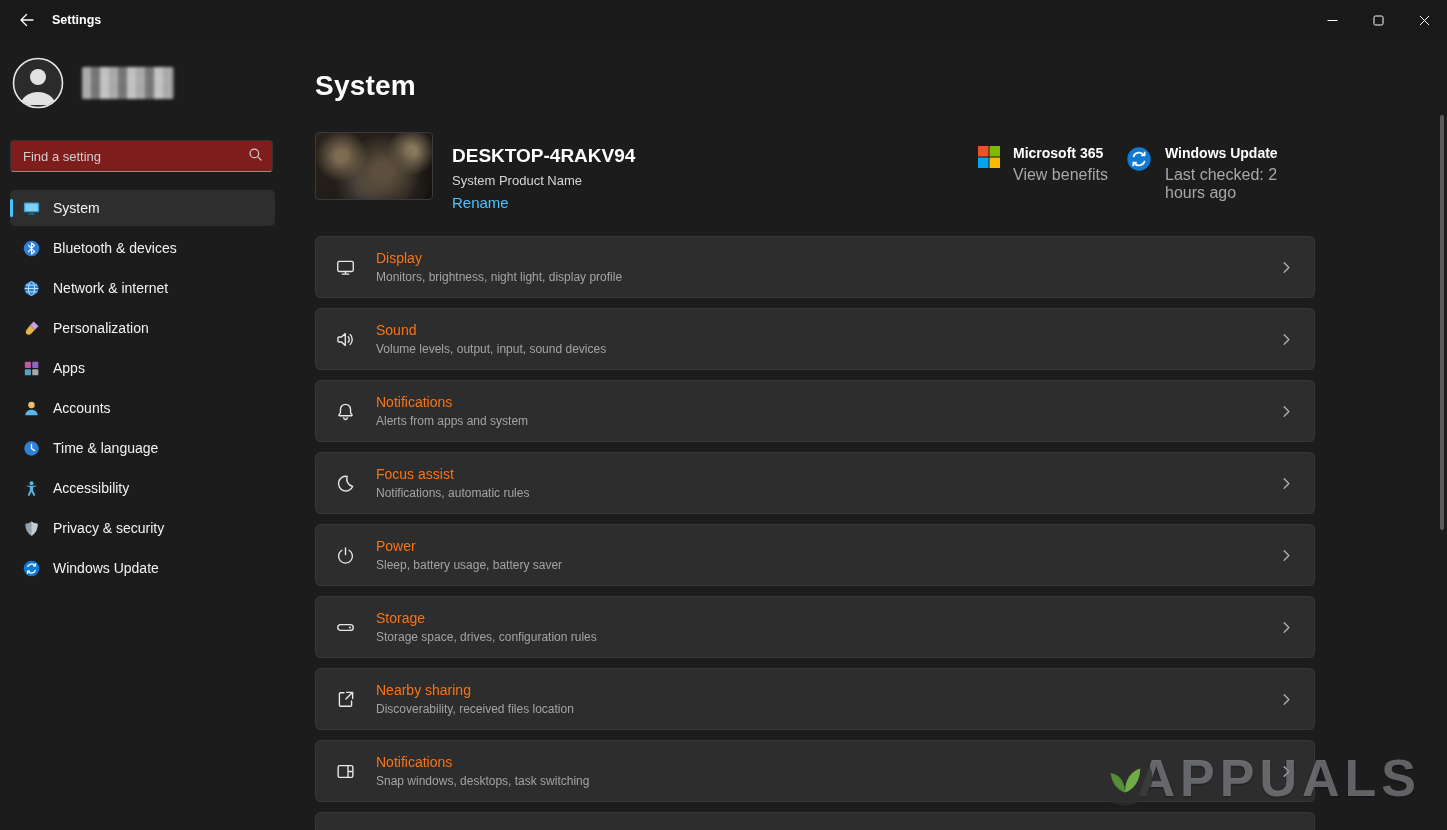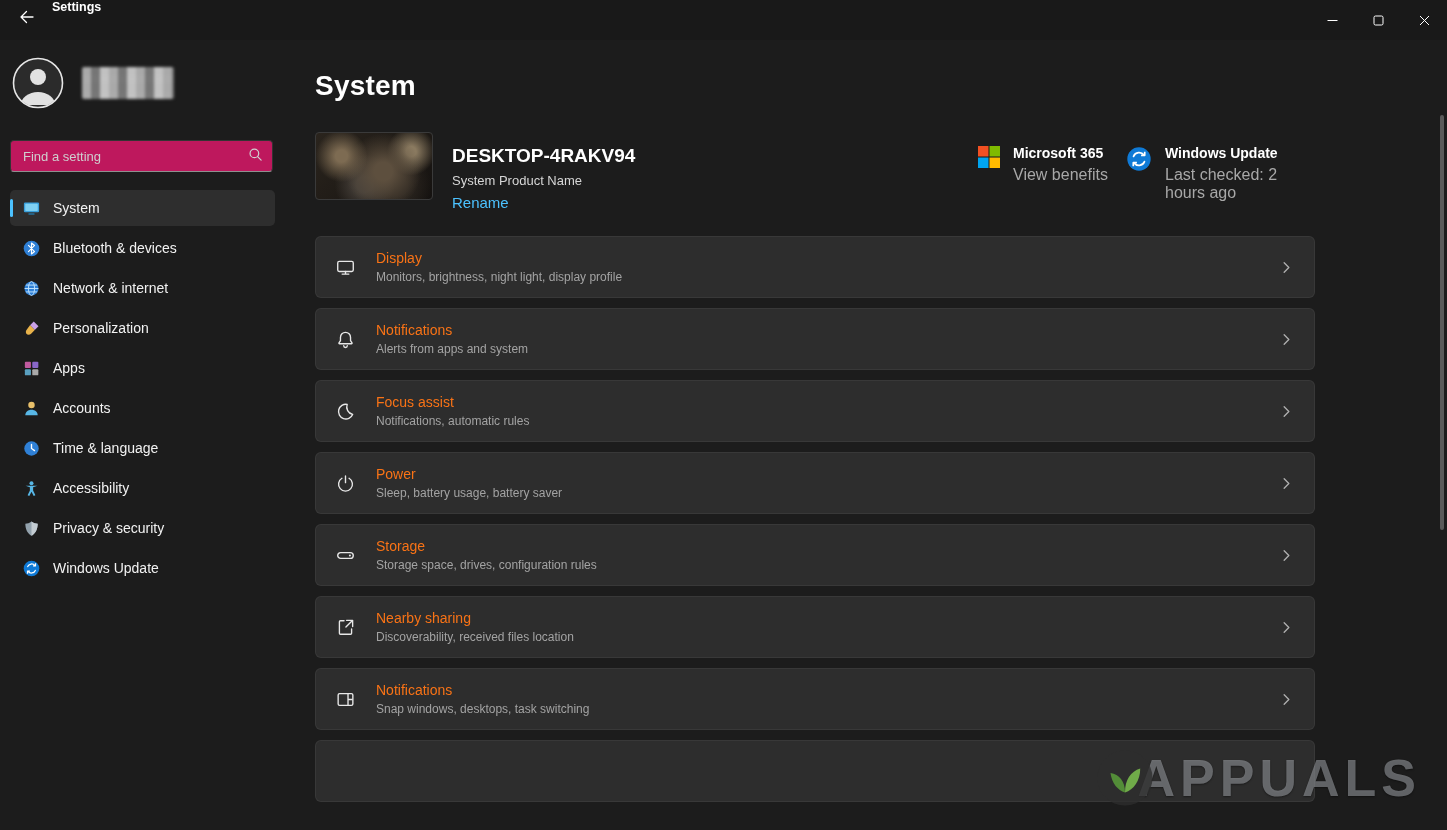--- a/index.html
+++ b/index.html
@@ -4,39 +4,39 @@
 <style>
   * { box-sizing: border-box; margin: 0; padding: 0; }
   html,body { background:#111; }
   body { font-family: "Liberation Sans", "DejaVu Sans", sans-serif; }
   .app {
     position: relative; width: 1447px; height: 830px;
     background: #1c1c1c; color: #fff; overflow: hidden;
   }
 
   
-  .titlebar { position:absolute; top:0; left:0; right:0; height:40px; display:flex; background:#191919; }
+  .titlebar { position:absolute; top:0; left:0; right:0; height:40px; display:flex; align-items:center; background:#191919; }
   .back-btn { width:40px; height:34px; margin-left:6px; background:transparent; border:none; display:flex; align-items:center; justify-content:center; cursor:pointer; border-radius:4px; }
   .tb-title { font-size:12.5px; font-weight:700; margin-left:6px; }
   .win-controls { position:absolute; right:0; top:0; height:40px; display:flex; }
   .win-btn { width:46px; height:40px; background:transparent; border:none; display:flex; align-items:center; justify-content:center; cursor:pointer; }
 
   
   .sidebar { position:absolute; top:40px; left:0; width:283px; bottom:0; padding:16px 8px 0 10px; }
   .profile { display:flex; align-items:center; height:54px; margin-left:2px; }
   .avatar { width:52px; height:52px; }
   .name-blur { width:92px; height:32px; margin-left:18px; border-radius:2px;
     background:
       repeating-linear-gradient(90deg, rgba(175,175,175,.95) 0 9px, rgba(120,120,120,.95) 9px 18px, rgba(200,200,200,.95) 18px 27px),
       repeating-linear-gradient(0deg, rgba(150,150,150,.6) 0 8px, rgba(90,90,90,.6) 8px 16px);
     filter: blur(1.6px);
   }
   .searchbox { position:relative; margin-top:30px; width:263px; height:32px; }
   .searchbox input {
-    width:100%; height:100%; background:#be185d; border:1px solid #333;
+    width:100%; height:100%; background:#7f1d1d; border:1px solid #333;
     border-bottom:1px solid #8f8f8f; border-radius:4px; color:#e8e8e8;
     font-size:13px; padding:0 34px 0 12px; outline:none;
     font-family: "Liberation Sans", "DejaVu Sans", sans-serif;
   }
   .searchbox input::placeholder { color:#cfcfcf; }
   .search-icon { position:absolute; right:10px; top:7px; }
   .nav { margin-top:18px; }
   .nav-item { position:relative; display:flex; align-items:center; height:36px; margin-bottom:4px; padding-left:12px; border-radius:5px; cursor:pointer; }
   .nav-item.selected { background:#2e2e2e; }
   .nav-item.selected::before { content:""; position:absolute; left:0; top:9px; width:3px; height:18px; border-radius:2px; background:#4cc2ff; }
@@ -313,20 +313,37 @@
           <div class="card-title">Display</div>
           <div class="card-sub">Monitors, brightness, night light, display profile</div>
         </span>
         <span class="card-chevron">
           <svg width="15" height="15" viewBox="0 0 16 16">
               <path d="M5.5 3 l5 5 -5 5" stroke="#b0b0b0" stroke-width="1.4" fill="none" stroke-linecap="round" stroke-linejoin="round"></path>
             </svg>
         </span>
       </div>
 
+      <div class="card">
+        <span class="card-icon">
+          <svg viewBox="0 0 20 20" width="21" height="21">
+              <path d="M9.8 4.4 v11.2 L6.2 12.4 H3.8 a1 1 0 0 1 -1 -1 V8.6 a1 1 0 0 1 1 -1 h2.4 Z" stroke="#e8e8e8" stroke-width="1.3" fill="none" stroke-linejoin="round"></path>
+              <path d="M12.5 7.4 a3.6 3.6 0 0 1 0 5.2 M14.4 5.3 a6.5 6.5 0 0 1 0 9.4" stroke="#e8e8e8" stroke-width="1.3" fill="none" stroke-linecap="round"></path>
+            </svg>
+        </span>
+        <span class="card-text">
+          <div class="card-title">Sound</div>
+          <div class="card-sub">Volume levels, output, input, sound devices</div>
+        </span>
+        <span class="card-chevron">
+          <svg width="15" height="15" viewBox="0 0 16 16">
+              <path d="M5.5 3 l5 5 -5 5" stroke="#b0b0b0" stroke-width="1.4" fill="none" stroke-linecap="round" stroke-linejoin="round"></path>
+            </svg>
+        </span>
+      </div>
 
       <div class="card">
         <span class="card-icon">
           <svg viewBox="0 0 20 20" width="21" height="21">
               <path d="M10 3.2 a4.8 4.8 0 0 1 4.8 4.8 v3 l1.4 2.2 a0.6 0.6 0 0 1 -0.5 0.9 H4.3 a0.6 0.6 0 0 1 -0.5 -0.9 L5.2 11 V8 A4.8 4.8 0 0 1 10 3.2 Z" stroke="#e8e8e8" stroke-width="1.3" fill="none" stroke-linejoin="round"></path>
               <path d="M8.3 15.9 a1.7 1.7 0 0 0 3.4 0" stroke="#e8e8e8" stroke-width="1.3" fill="none" stroke-linecap="round"></path>
             </svg>
         </span>
         <span class="card-text">
           <div class="card-title">Notifications</div>

